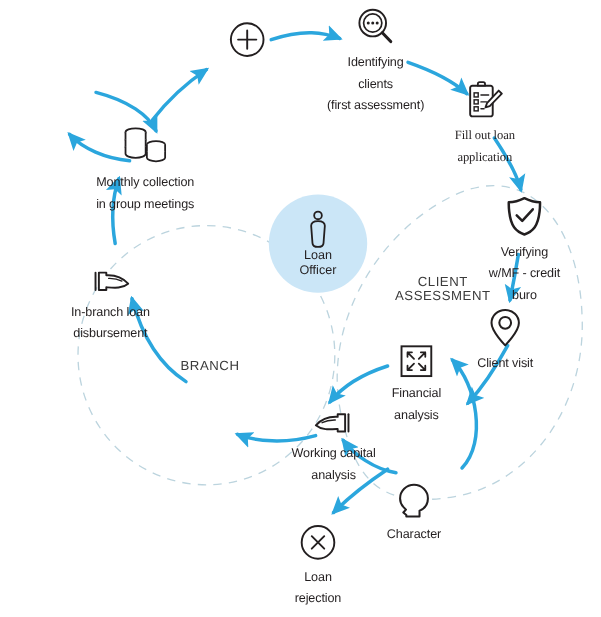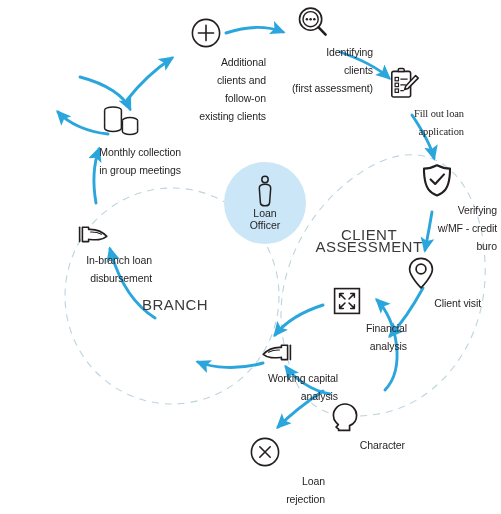--- a/index.html
+++ b/index.html
@@ -1,22 +1,22 @@
 <!DOCTYPE html>
 <html><head>
 <meta charset="utf-8">
 <style>
   html,body{margin:0;padding:0;background:#ffffff;}
   body{width:501px;height:514px;font-family:"Liberation Sans",sans-serif;}
   #stage{position:relative;width:501px;height:514px;overflow:hidden;background:#fff;}
   #svg-layer{position:absolute;left:0;top:0;width:501px;height:514px;}
-  .node{position:absolute;transform:translate(-50%,0);text-align:right;width:120px;}
+  .node{position:absolute;transform:translate(-50%,0);text-align:center;width:120px;}
   .node .ico{height:34px;display:flex;align-items:flex-end;justify-content:center;margin:0 auto 3px;}
   .node .lbl{font-size:10.5px;line-height:11.8px;color:#231f20;letter-spacing:-0.1px;white-space:pre-line;}
-  .zone-lbl{position:absolute;transform:translate(-50%,-50%);text-align:center;font-size:15px;
+  .zone-lbl{position:absolute;transform:translate(-50%,-50%);text-align:center;font-size:11px;
             line-height:12px;color:#3a3a3a;letter-spacing:0.45px;white-space:pre-line;}
   #officer{position:absolute;left:265px;top:162px;width:82px;height:82px;border-radius:50%;
            background:#cbe6f7;display:flex;flex-direction:column;align-items:center;
            justify-content:center;transform:translate(-50%,0);}
   #officer .ico{margin-bottom:1px;}
   #officer .lbl{font-size:10.5px;line-height:11.6px;color:#231f20;text-align:center;white-space:pre-line;}
   svg{display:block;overflow:visible;}
 </style>
 </head>
 <body>
@@ -71,24 +71,20 @@
 ASSESSMENT</div>
 
 
   <div class="node" style="left:206px;top:15px;">
     <span class="ico">
       <svg width="32" height="32" viewBox="0 0 32 32">
         <circle cx="16" cy="16" r="13.6" fill="none" stroke="#231f20" stroke-width="1.6"></circle>
         <path d="M16 8.4 V23.6 M8.4 16 H23.6" stroke="#231f20" stroke-width="1.6" stroke-linecap="round"></path>
       </svg>
     </span>
-    <span class="lbl">Additional
-clients and
-follow-on
-existing clients</span>
   </div>
 
   <div class="node" style="left:313px;top:5px;">
     <span class="ico">
       <svg width="34" height="34" viewBox="0 0 34 34">
         <circle cx="14.6" cy="14.2" r="11.1" fill="none" stroke="#231f20" stroke-width="1.6"></circle>
         <circle cx="14.6" cy="14.2" r="7.6" fill="none" stroke="#231f20" stroke-width="1.4"></circle>
         <circle cx="10.9" cy="14.2" r="1.25" fill="#231f20"></circle>
         <circle cx="14.6" cy="14.2" r="1.25" fill="#231f20"></circle>
         <circle cx="18.3" cy="14.2" r="1.25" fill="#231f20"></circle>

